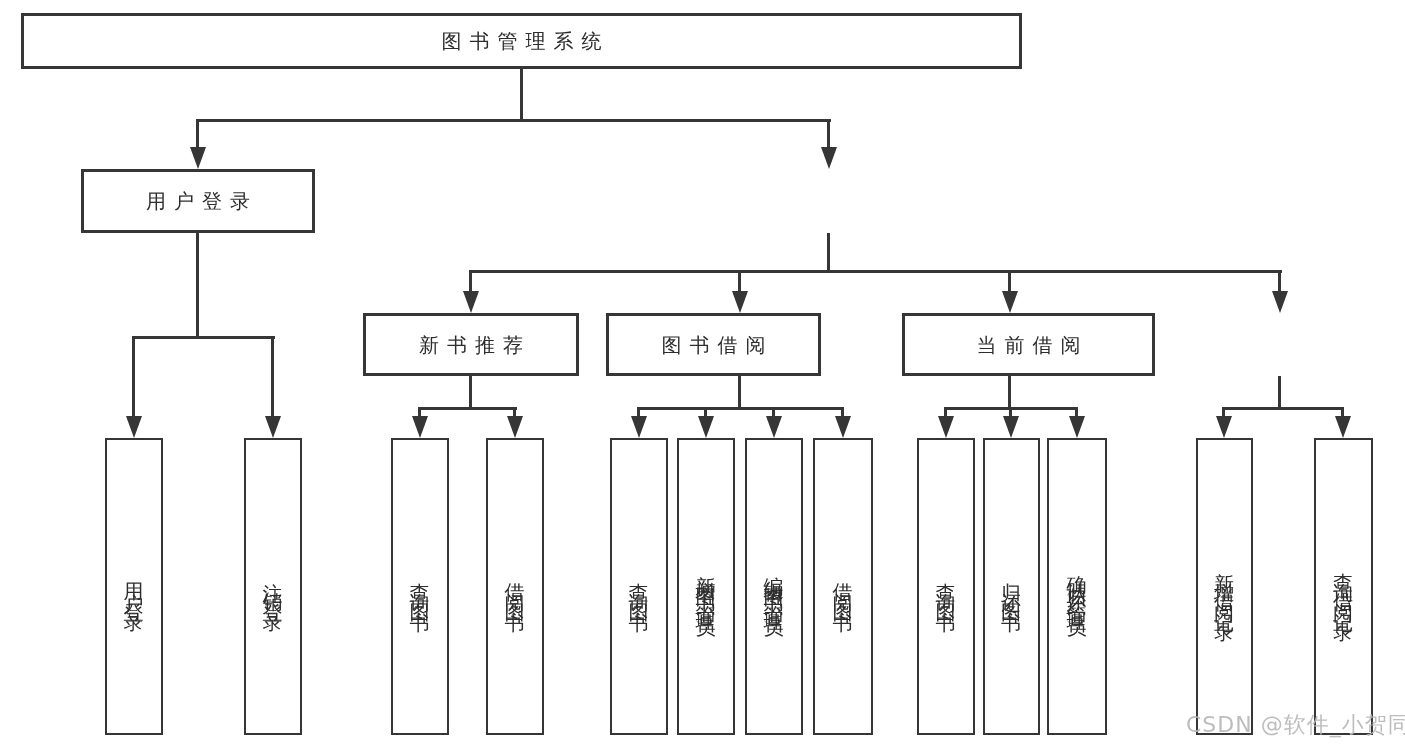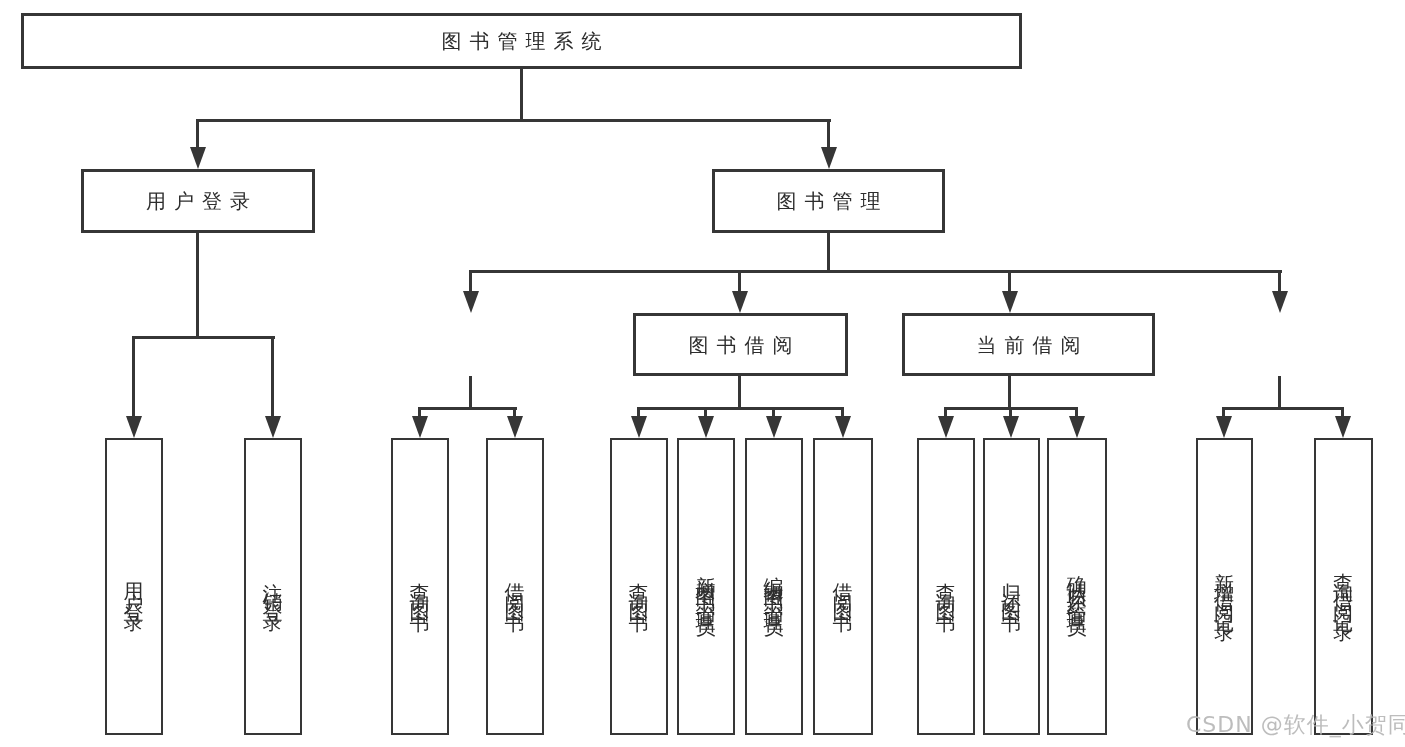--- a/index.html
+++ b/index.html
@@ -124,25 +124,25 @@
   <div class="ah" style="left:1216px;top:416px"></div>
   <div class="ah" style="left:1335px;top:416px"></div>
 
   <div class="box" style="left:21px;top:13px;width:1001px;height:56px">
     <span class="lbl">图书管理系统</span>
   </div>
 
   <div class="box" style="left:81px;top:169px;width:234px;height:64px">
     <span class="lbl">用户登录</span>
   </div>
-  <div class="box" style="left:712px;top:169px;width:233px;height:64px">
-    <span class="lbl">图书管理</span>
+
+  <div class="box" style="left:363px;top:313px;width:216px;height:63px">
+    <span class="lbl">新书推荐</span>
   </div>
-
-  <div class="box" style="left:633px;top:313px;width:215px;height:63px">
+  <div class="box" style="left:606px;top:313px;width:215px;height:63px">
     <span class="lbl">图书借阅</span>
   </div>
   <div class="box" style="left:902px;top:313px;width:253px;height:63px">
     <span class="lbl">当前借阅</span>
   </div>
 
   <div class="box leaf" style="left:105px;top:438px;width:58px;height:297px">
     <span class="lbl">用户登录</span>
   </div>
   <div class="box leaf" style="left:244px;top:438px;width:58px;height:297px">

